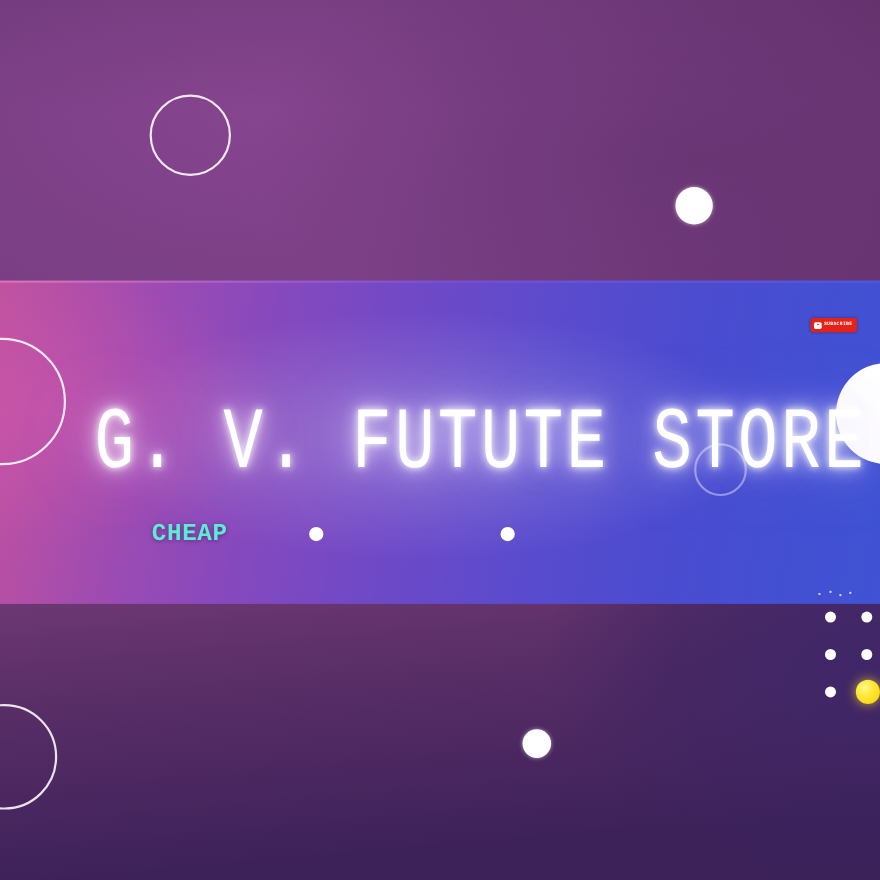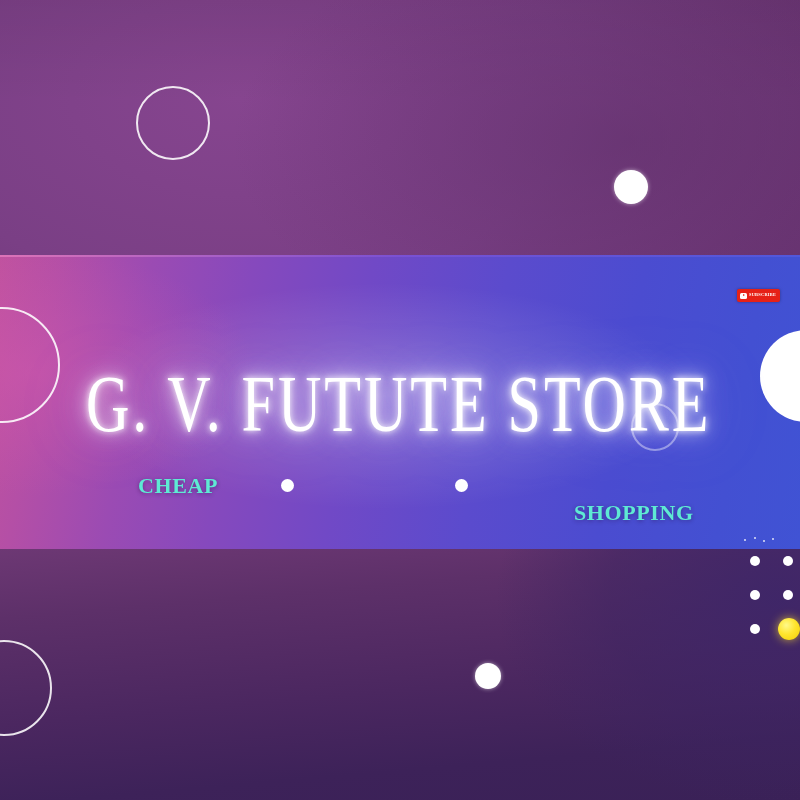--- a/index.html
+++ b/index.html
@@ -6,21 +6,21 @@
   html, body {
     margin: 0;
     padding: 0;
     background: #2d1b3d;
   }
   #stage {
     position: relative;
     width: 800px;
     height: 800px;
     overflow: hidden;
-    font-family: Liberation Serif, serif;
+    font-family: Liberation Mono, monospace;
     background: #5b2a68;
   }
 
   
   .bg-base {
     position: absolute;
     inset: 0;
     background:
       radial-gradient(ellipse 120% 70% at 30% 12%, #86458f 0%, #7a3f85 35%, #6b3574 62%, #5a2d63 100%),
       linear-gradient(170deg, #8a4691 0%, #7c3f87 28%, #63305f 70%, #41235a 100%);
@@ -243,15 +243,14 @@
   </div>
 
   <div class="subscribe">
     <span class="yt-mark"></span>
     <span class="sub-label">SUBSCRIBE</span>
   </div>
 
   <div class="title">G. V. FUTUTE STORE</div>
 
   <div class="sub sub-cheap">CHEAP</div>
-  <div class="sub sub-shopping">SHOPPING</div>
 
 </div>
 
 </body></html>

